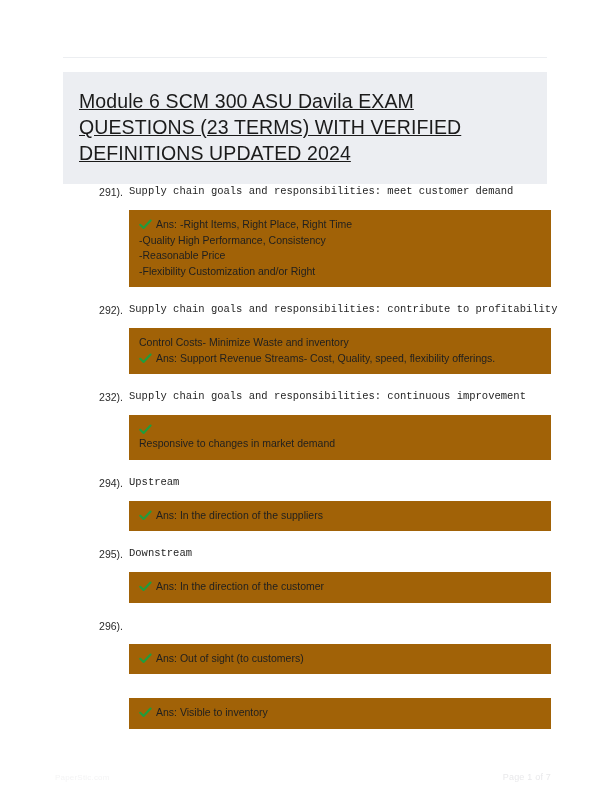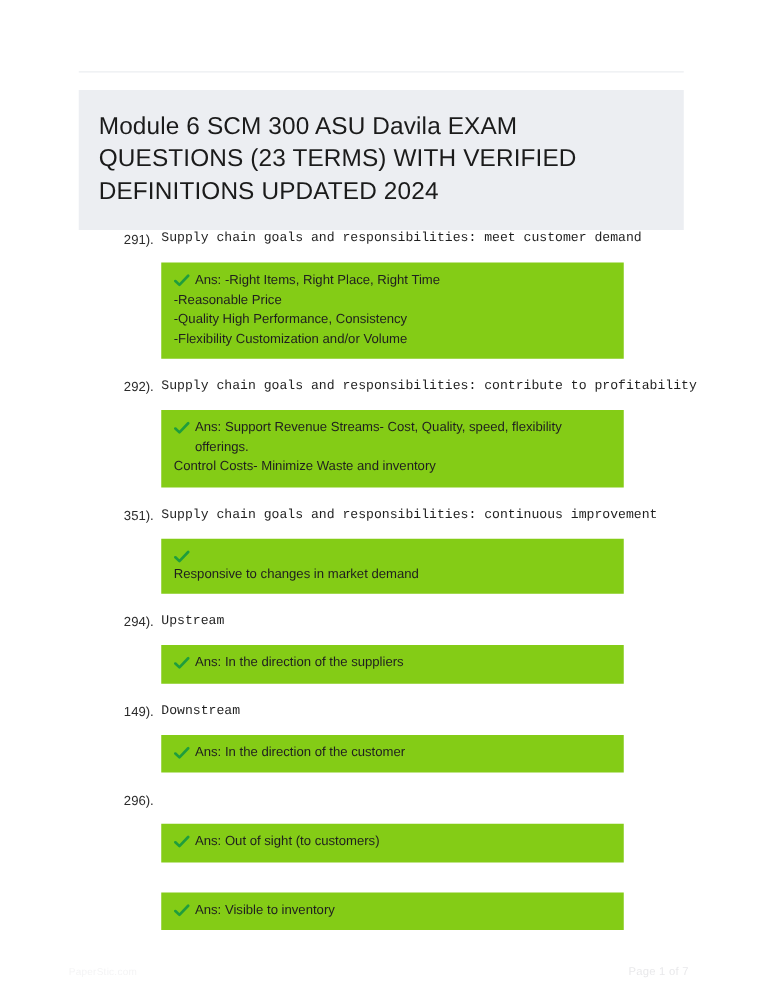--- a/index.html
+++ b/index.html
@@ -35,20 +35,21 @@
 
   
   .title-band {
     position: absolute;
     left: 63px;
     top: 72px;
     width: 484px;
     box-sizing: border-box;
     background: #eceef2;
     padding: 16px 16px 18px 16px;
+    text-decoration: underline;
   }
   .title-text {
     font-size: 19.5px;
     line-height: 26px;
     font-weight: 400;
     color: #1b1b1b;
     letter-spacing: 0.1px;
     margin: 0;
   }
 
@@ -84,23 +85,23 @@
     flex: 1 1 auto;
     padding-left: 6px;
     font-size: 10.5px;
     line-height: 16px;
     color: #1f1f1f;
     font-family: Liberation Mono, monospace;
   }
 
   .ans-box {
     margin: 10px 16px 0 113px;
-    width: 370px;
+    width: 422px;
     box-sizing: border-box;
-    background: #84cc16;
+    background: #a16207;
     padding: 7px 10px 8px 10px;
   }
   .ans-line {
     font-size: 10.5px;
     line-height: 15.5px;
     color: #1f1f1f;
     white-space: pre-wrap;
   }
   .ans-line.first {
     display: flex;
@@ -157,40 +158,40 @@
   <div class="content">
       <div class="qa-block">
         <div class="q-row">
           <div class="q-num">291).</div>
           <div class="q-text">Supply chain goals and responsibilities: meet customer demand</div>
         </div>
         <div class="ans-box">
           <div class="ans-line first"><span class="check-icon"><svg width="13" height="13" viewBox="0 0 16 16" aria-hidden="true">
                 <path d="M1.6 8.4 L5.6 12.2 L14.2 3.2" fill="none" stroke="#1f9d3d" stroke-width="2.6" stroke-linecap="round" stroke-linejoin="round"></path>
               </svg></span><span>Ans: -Right Items, Right Place, Right Time</span></div>
+          <div class="ans-line">-Quality High Performance, Consistency</div>
           <div class="ans-line">-Reasonable Price</div>
-          <div class="ans-line">-Quality High Performance, Consistency</div>
-          <div class="ans-line">-Flexibility Customization and/or Volume</div>
+          <div class="ans-line">-Flexibility Customization and/or Right</div>
         </div>
       </div>
       <div class="qa-block">
         <div class="q-row">
           <div class="q-num">292).</div>
           <div class="q-text">Supply chain goals and responsibilities: contribute to profitability</div>
         </div>
         <div class="ans-box">
+          <div class="ans-line">Control Costs- Minimize Waste and inventory</div>
           <div class="ans-line first"><span class="check-icon"><svg width="13" height="13" viewBox="0 0 16 16" aria-hidden="true">
                 <path d="M1.6 8.4 L5.6 12.2 L14.2 3.2" fill="none" stroke="#1f9d3d" stroke-width="2.6" stroke-linecap="round" stroke-linejoin="round"></path>
               </svg></span><span>Ans: Support Revenue Streams- Cost, Quality, speed, flexibility offerings.</span></div>
-          <div class="ans-line">Control Costs- Minimize Waste and inventory</div>
-        </div>
-      </div>
-      <div class="qa-block">
-        <div class="q-row">
-          <div class="q-num">351).</div>
+        </div>
+      </div>
+      <div class="qa-block">
+        <div class="q-row">
+          <div class="q-num">232).</div>
           <div class="q-text">Supply chain goals and responsibilities: continuous improvement</div>
         </div>
         <div class="ans-box">
           <div class="ans-line first"><span class="check-icon"><svg width="13" height="13" viewBox="0 0 16 16" aria-hidden="true">
                 <path d="M1.6 8.4 L5.6 12.2 L14.2 3.2" fill="none" stroke="#1f9d3d" stroke-width="2.6" stroke-linecap="round" stroke-linejoin="round"></path>
               </svg></span></div>
           <div class="ans-line">Responsive to changes in market demand</div>
         </div>
       </div>
       <div class="qa-block">
@@ -199,21 +200,21 @@
           <div class="q-text">Upstream</div>
         </div>
         <div class="ans-box">
           <div class="ans-line first"><span class="check-icon"><svg width="13" height="13" viewBox="0 0 16 16" aria-hidden="true">
                 <path d="M1.6 8.4 L5.6 12.2 L14.2 3.2" fill="none" stroke="#1f9d3d" stroke-width="2.6" stroke-linecap="round" stroke-linejoin="round"></path>
               </svg></span><span>Ans: In the direction of the suppliers</span></div>
         </div>
       </div>
       <div class="qa-block">
         <div class="q-row">
-          <div class="q-num">149).</div>
+          <div class="q-num">295).</div>
           <div class="q-text">Downstream</div>
         </div>
         <div class="ans-box">
           <div class="ans-line first"><span class="check-icon"><svg width="13" height="13" viewBox="0 0 16 16" aria-hidden="true">
                 <path d="M1.6 8.4 L5.6 12.2 L14.2 3.2" fill="none" stroke="#1f9d3d" stroke-width="2.6" stroke-linecap="round" stroke-linejoin="round"></path>
               </svg></span><span>Ans: In the direction of the customer</span></div>
         </div>
       </div>
       <div class="qa-block">
         <div class="q-row">

